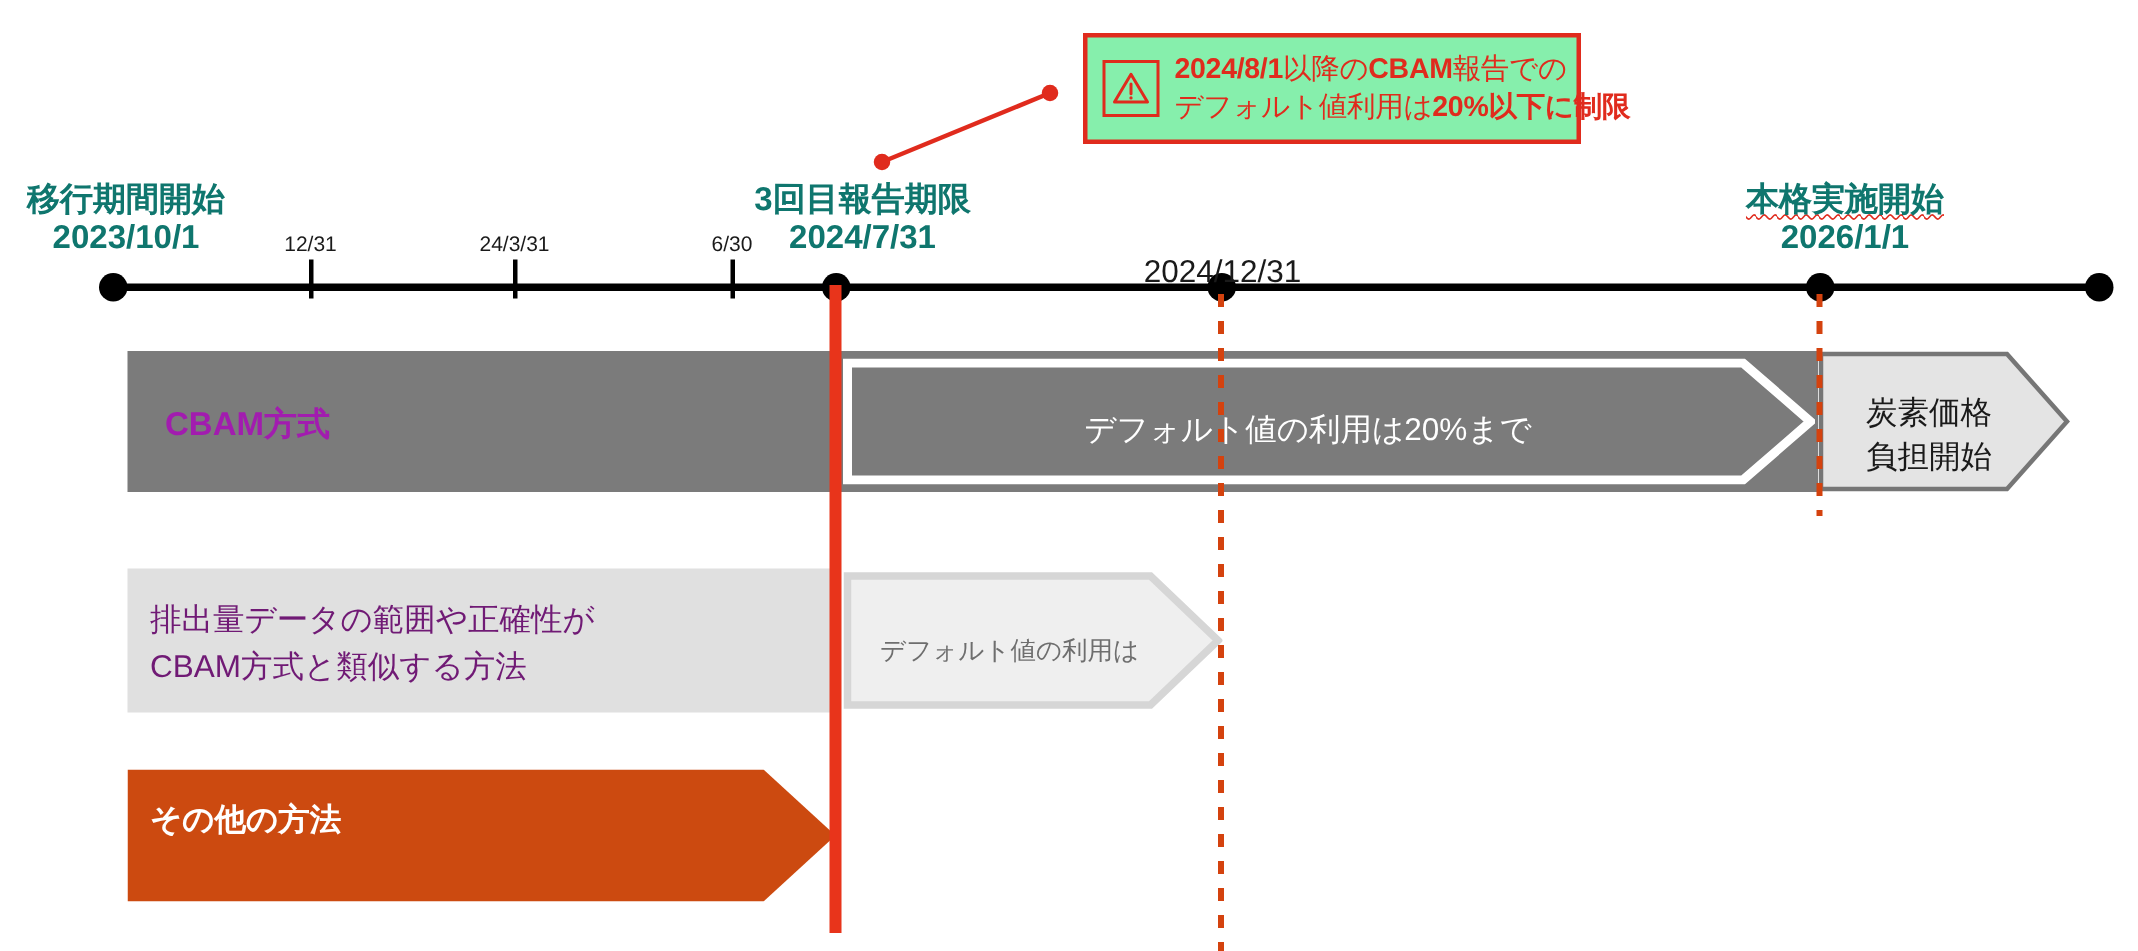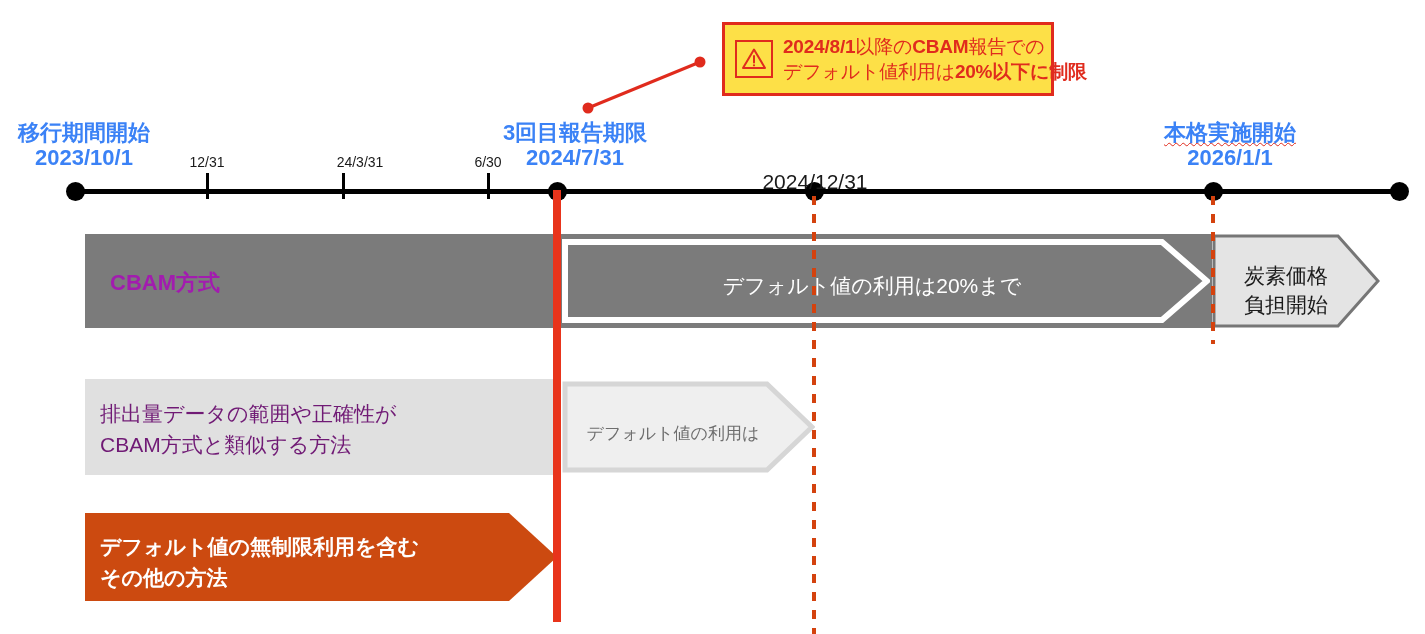--- a/index.html
+++ b/index.html
@@ -12,21 +12,21 @@
   }
   #stage{position:absolute;left:0;top:0;width:1425px;height:634px;}
 
   
   .abs{position:absolute;}
 
   
   #callout{
     left:722px;top:22px;width:332px;height:74px;
     border:3px solid #E02B1D;
-    background:#fde047;
+    background:#86efac;
     box-sizing:border-box;
     z-index:40;
   }
   #callout-inner{
     position:absolute;left:0;top:0;right:0;bottom:0;
     display:flex;align-items:center;padding-left:10px;
   }
   #warn-icon{
     width:38px;height:38px;flex:0 0 38px;
     border:2.5px solid #E02B1D;box-sizing:border-box;
@@ -60,21 +60,21 @@
   }
   .tick-label{
     top:154px;font-size:14px;color:#1a1a1a;white-space:nowrap;
     transform:translateX(-50%);z-index:23;
   }
   .major-label{
     top:120px;white-space:nowrap;text-align:center;
     transform:translateX(-50%);z-index:23;
     font-weight:bold;font-size:22px;line-height:25px;
   }
-  .major-label.orange{color:#3b82f6;}
+  .major-label.orange{color:#0f766e;}
   .major-label .sub{display:block;}
   .plain-label{
     top:150px;font-size:21px;color:#1a1a1a;white-space:nowrap;
     transform:translateX(-50%);z-index:23;margin-top:20px;
   }
   .wavy{
     text-decoration:underline;
     text-decoration-color:#E02B1D;
     text-decoration-style:wavy;
     text-decoration-thickness:1px;
@@ -179,21 +179,21 @@
   <div class="abs node" style="left:548px"></div>
   <div class="abs node" style="left:805px"></div>
   <div class="abs node" style="left:1204px"></div>
   <div class="abs node" style="left:1390px"></div>
 
   <div class="abs tick" style="left:206px"></div>
   <div class="abs tick" style="left:342px"></div>
   <div class="abs tick" style="left:487px"></div>
 
   <div class="abs tick-label" style="left:207px">12/31</div>
-  <div class="abs tick-label" style="left:360px">24/3/31</div>
+  <div class="abs tick-label" style="left:343px">24/3/31</div>
   <div class="abs tick-label" style="left:488px">6/30</div>
 
   <div class="abs major-label orange" style="left:84px">
     <span class="sub">移行期間開始</span>
     <span class="sub">2023/10/1</span>
   </div>
 
   <div class="abs major-label orange" style="left:575px">
     <span class="sub">3回目報告期限</span>
     <span class="sub">2024/7/31</span>
@@ -233,21 +233,20 @@
     <path d="M3,3 L205,3 L250,46 L205,89 L3,89 Z" fill="#EFEFEF" stroke="#D6D6D6" stroke-width="5"></path>
   </svg>
   <div class="abs" id="row2-arrow-text">
     <span style="display:block">デフォルト値の利用は</span>
   </div>
 
   <svg class="abs" id="row3-arrow" viewBox="0 0 473 88" preserveAspectRatio="none">
     <path d="M0,0 L424,0 L472,44 L424,88 L0,88 Z" fill="#CC4A10"></path>
   </svg>
   <div class="abs" id="row3-label">
-    <span style="display:block">デフォルト値の無制限利用を含む</span>
     <span style="display:block">その他の方法</span>
   </div>
 
   <div class="abs dashline" id="dash1"></div>
   <div class="abs dashline" id="dash2"></div>
   <div class="abs" id="redline"></div>
 
 </div>
 
 </body></html>

